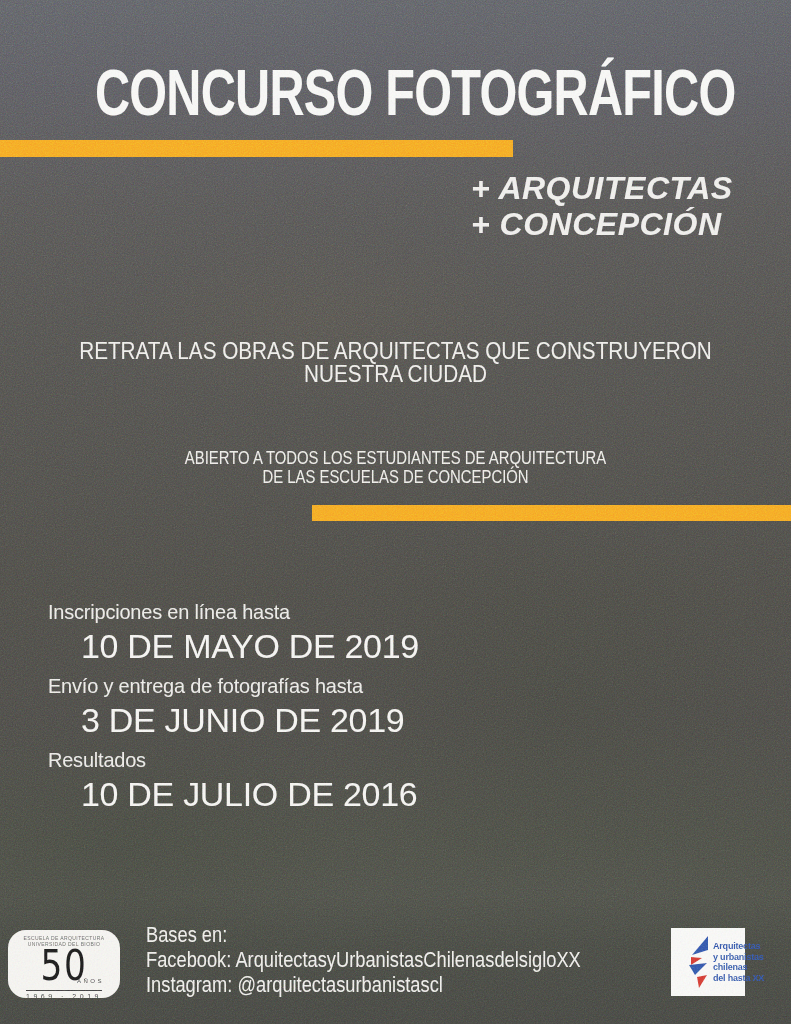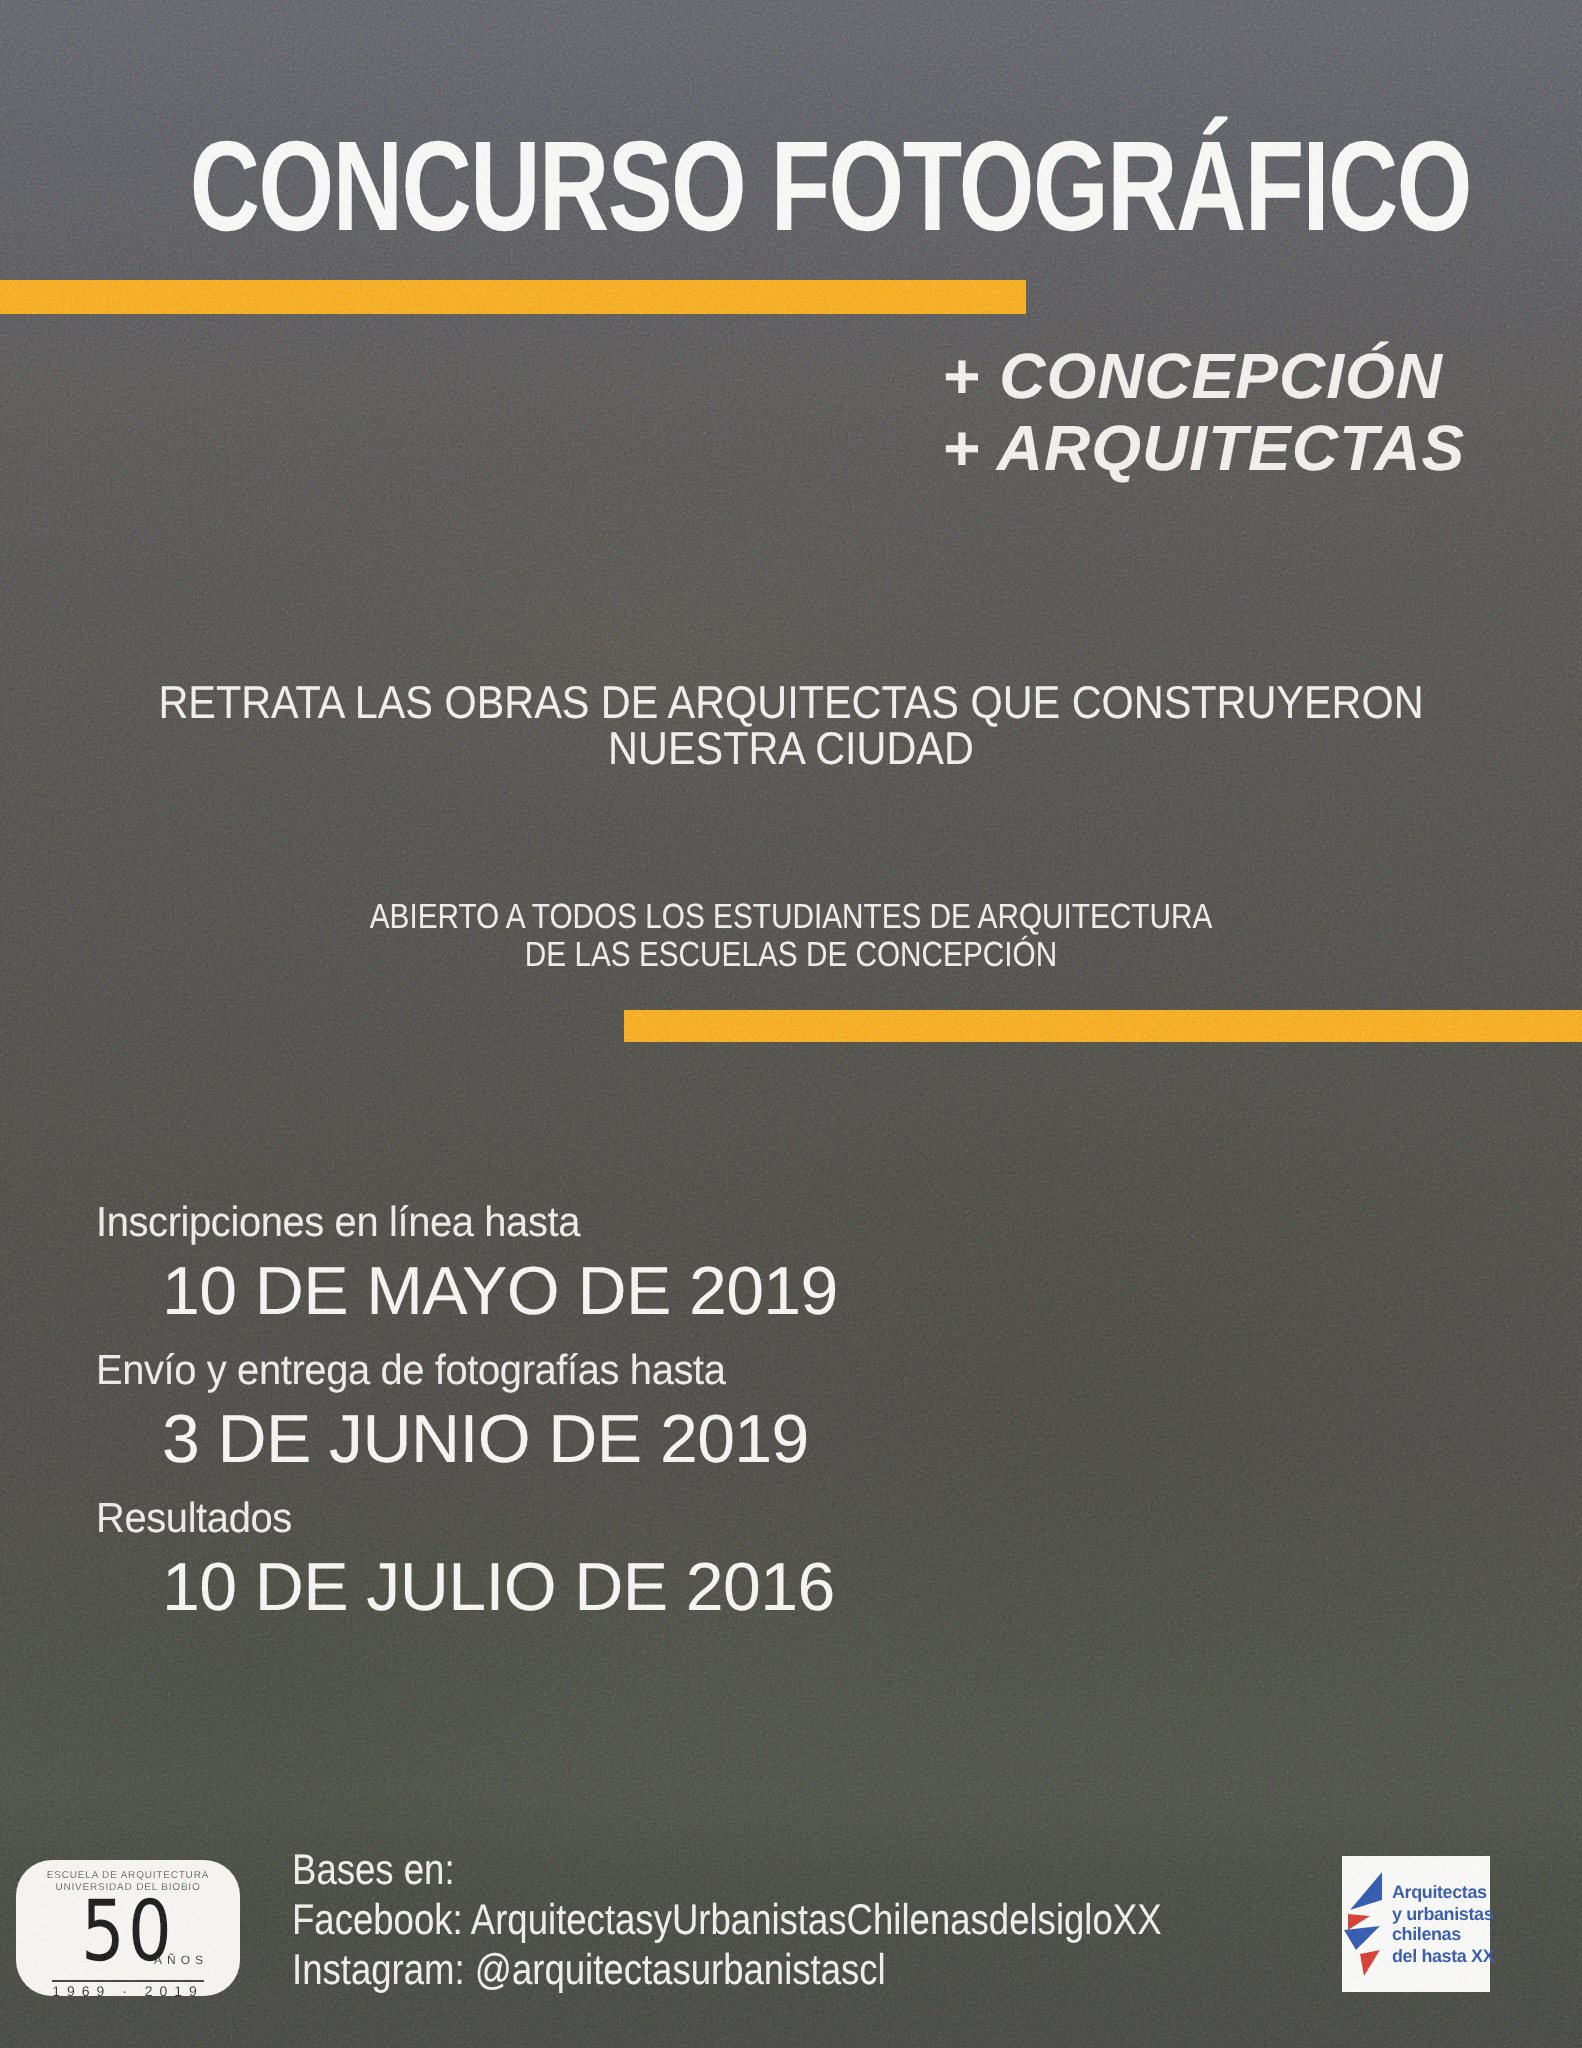--- a/index.html
+++ b/index.html
@@ -82,21 +82,21 @@
 
   .bases{
     position:absolute;left:146px;top:923px;
     color:#f0efeb;font-size:21.5px;line-height:25px;
     transform:scaleX(.85);transform-origin:left top;white-space:nowrap;
   }
 
   .org-logo{
     position:absolute;left:671px;top:928px;width:74px;height:68px;
     background:#fbfbf9;display:flex;align-items:center;gap:3px;
-    box-sizing:border-box;padding:4px 2px 4px 0;
+    box-sizing:border-box;padding:4px 2px 4px 17px;
   }
   .org-mark{flex:0 0 auto;}
   .org-text{
     color:#2B4EA5;font-size:9px;font-weight:700;line-height:10.5px;
     letter-spacing:-.2px;white-space:nowrap;
   }
 </style>
 </head>
 <body>
 
@@ -105,22 +105,22 @@
   <div class="blob1"></div>
   <div class="blob2"></div>
   <div class="blob3"></div>
   <div class="footer-shade"></div>
 
   <div class="title">CONCURSO FOTOGRÁFICO</div>
 
   <div class="bar bar-left"></div>
 
   <div class="subtitle">
+    <div>+ ARQUITECTAS</div>
     <div>+ CONCEPCIÓN</div>
-    <div>+ ARQUITECTAS</div>
   </div>
 
   <div class="tagline">
     <div>RETRATA LAS OBRAS DE ARQUITECTAS QUE CONSTRUYERON</div>
     <div>NUESTRA CIUDAD</div>
   </div>
 
   <div class="eligibility">
     <div>ABIERTO A TODOS LOS ESTUDIANTES DE ARQUITECTURA</div>
     <div>DE LAS ESCUELAS DE CONCEPCIÓN</div>

